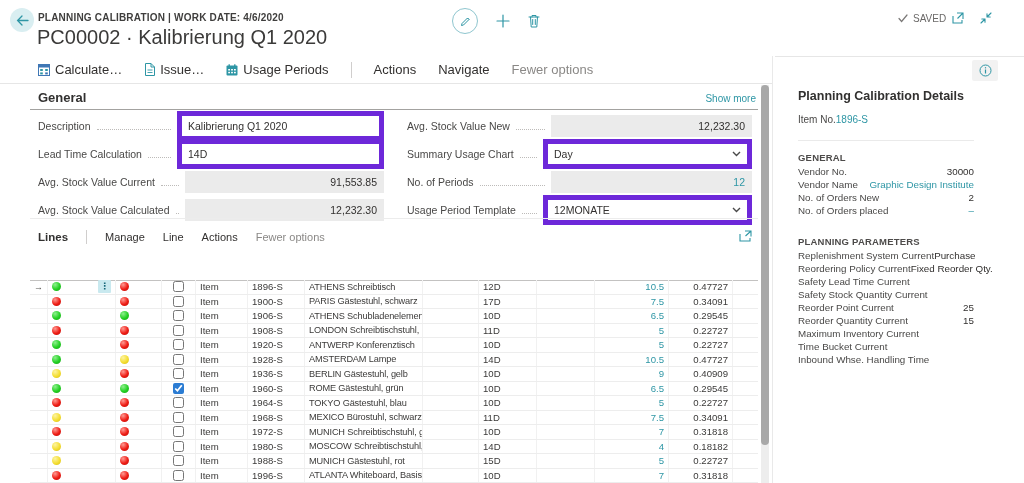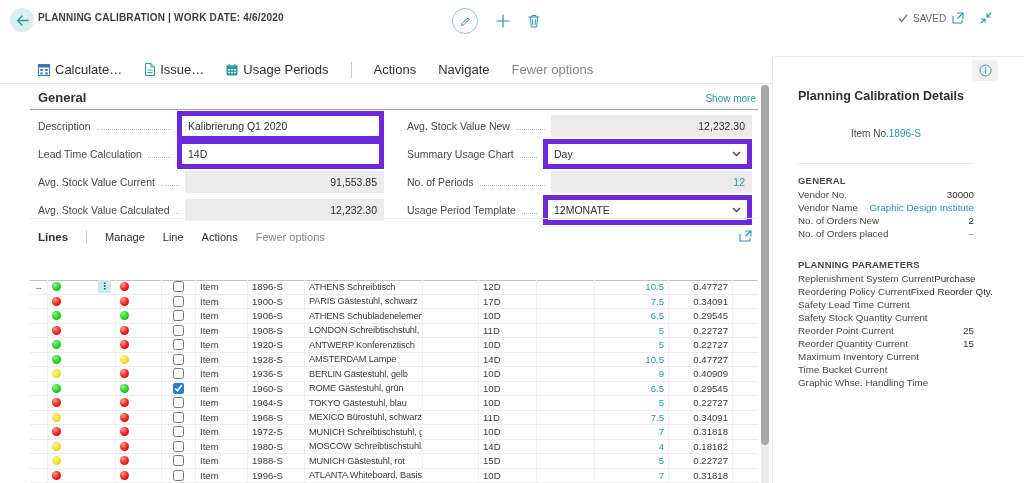--- a/index.html
+++ b/index.html
@@ -83,42 +83,43 @@
   .c-qtyu{justify-content:flex-end;color:#2e96a5;}
   .c-avg{justify-content:flex-end;}
   
   .scroll-track{left:761px;top:85px;width:8px;height:398px;background:#ededed;}
   .scroll-thumb{left:761px;top:85px;width:8px;height:360px;background:#a8a8a8;border-radius:4px;cursor:grab;}
   .pane-divider{left:772px;top:56px;width:1px;height:427px;background:#e9e9e9;}
   
   .factbox{left:775px;top:56px;width:249px;height:427px;border-top:1px solid #e6e6e6;
            box-sizing:border-box;padding:0 50px 0 23px;}
   .fb-title{margin-top:32px;font-size:12.5px;font-weight:700;color:#323130;white-space:nowrap;}
-  .fb-item-row{margin-top:25px;padding-bottom:24px;border-bottom:1px solid #eaeaea;
-               display:flex;justify-content:center;font-size:10px;}
+  .fb-item-row{margin-top:11px;padding-bottom:15px;border-bottom:1px solid #eaeaea;
+               display:flex;justify-content:flex-start;font-size:10px;}
   .fb-item-row .dlabel{color:#494847;}
   .fb-group-heading{margin-top:11px;margin-bottom:2px;font-size:9.5px;font-weight:700;
                     color:#4d4b4a;letter-spacing:.2px;}
   .drow{display:flex;justify-content:space-between;line-height:13px;font-size:9.8px;white-space:nowrap;}
   .dlabel{color:#494847;}
   .dval{color:#32302f;}
   .v-link{color:#2e96a5;cursor:pointer;}
   .fb-gap{height:8px;}
 </style>
 </head>
 <body>
 
 <div id="app">
 
   <div class="abs back-btn">
     <svg width="13" height="11" viewBox="0 0 13 11">
       <path d="M6 1 L1.6 5.5 L6 10 M1.6 5.5 H12" stroke="#2e96a5" stroke-width="1.3" fill="none" stroke-linecap="round"></path>
     </svg>
   </div>
   <div class="abs breadcrumb">PLANNING CALIBRATION | WORK DATE: 4/6/2020</div>
+  <div class="abs page-title">PC00002 · Kalibrierung Q1 2020</div>
 
   <div class="abs center-actions">
     <div class="edit-circle">
       <svg width="11" height="11" viewBox="0 0 11 11">
         <path d="M1.5 9.5 L2 7.5 L7.5 2 L9 3.5 L3.5 9 Z M7.5 2 L9 3.5" stroke="#2e96a5" stroke-width="1" fill="none" stroke-linejoin="round"></path>
       </svg>
     </div>
     <div class="icon-btn">
       <svg width="14" height="14" viewBox="0 0 14 14">
         <path d="M7 1 V13 M1 7 H13" stroke="#2e96a5" stroke-width="1.2" fill="none" stroke-linecap="round"></path>
@@ -719,19 +720,19 @@
         </div>
         <div class="drow">
           <span class="dlabel">Maximum Inventory Current</span>
           <span class="dval"></span>
         </div>
         <div class="drow">
           <span class="dlabel">Time Bucket Current</span>
           <span class="dval"></span>
         </div>
         <div class="drow">
-          <span class="dlabel">Graphic Whse. Handling Time</span>
+          <span class="dlabel">Inbound Whse. Handling Time</span>
           <span class="dval"></span>
         </div>
       </div>
   </div>
 
 </div>
 
 </body></html>

